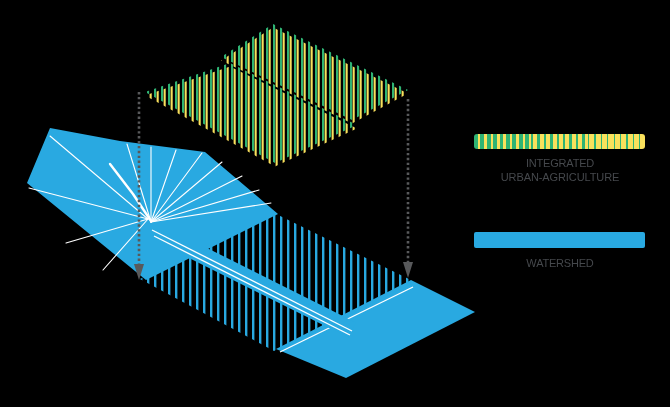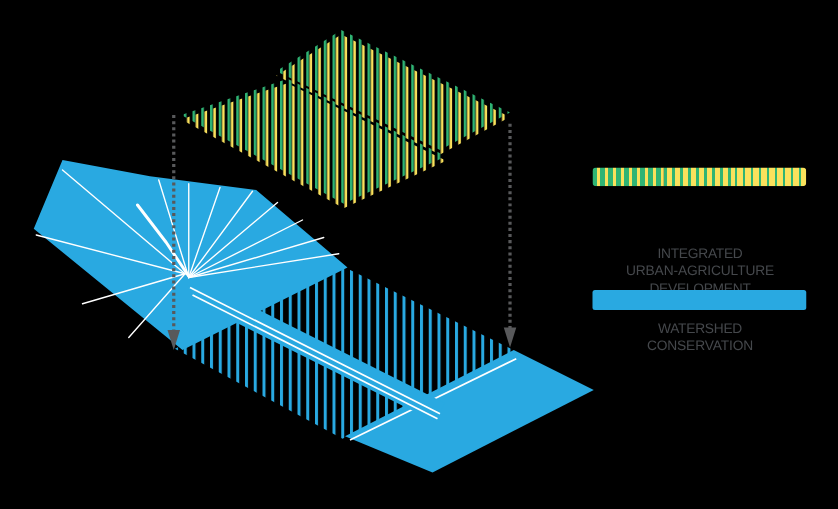--- a/index.html
+++ b/index.html
@@ -28,21 +28,21 @@
   .swatch.stripes{left:474px;top:134px;width:171px;height:15px;}
   .swatch.solid{left:474px;top:232px;width:171px;height:16px;background:var(--blue);border-radius:2px;}
   .seg{flex:1 1 0;height:100%;}
   .s1{background:repeating-linear-gradient(90deg,var(--green) 0 3.8px,var(--yellow) 3.8px 6.4px);}
   .s2{background:repeating-linear-gradient(90deg,var(--green) 0 2.5px,var(--yellow) 2.5px 6.4px);}
   .s3{background:repeating-linear-gradient(90deg,var(--green) 0 1.3px,var(--yellow) 1.3px 6.4px);}
   .legend-label{
     position:absolute;width:202px;text-align:center;
     color:var(--label);font-size:11px;line-height:14px;letter-spacing:-0.2px;
   }
-  .lbl-1{left:459px;top:156px;margin-top:40px;}
+  .lbl-1{left:459px;top:156px;}
   .lbl-2{left:459px;top:256px;}
   .ll{white-space:nowrap;}
   .ll.b{font-weight:400;letter-spacing:-0.1px;}
 </style>
 </head>
 <body>
 
 <div class="stage">
 <svg width="670" height="407" viewBox="0 0 670 407">
   <defs>
@@ -115,21 +115,19 @@
 
 <div class="legend">
   <div class="swatch stripes">
     <span class="seg s1"></span>
       <span class="seg s2"></span>
       <span class="seg s3"></span>
   </div>
   <div class="legend-label lbl-1">
     <div class="ll">INTEGRATED</div>
     <div class="ll b">URBAN-AGRICULTURE</div>
-    <div class="ll">DEVELOPMENT</div>
   </div>
 
   <div class="swatch solid"></div>
   <div class="legend-label lbl-2">
     <div class="ll">WATERSHED</div>
-    <div class="ll b">CONSERVATION</div>
   </div>
 </div>
 
 </body></html>

